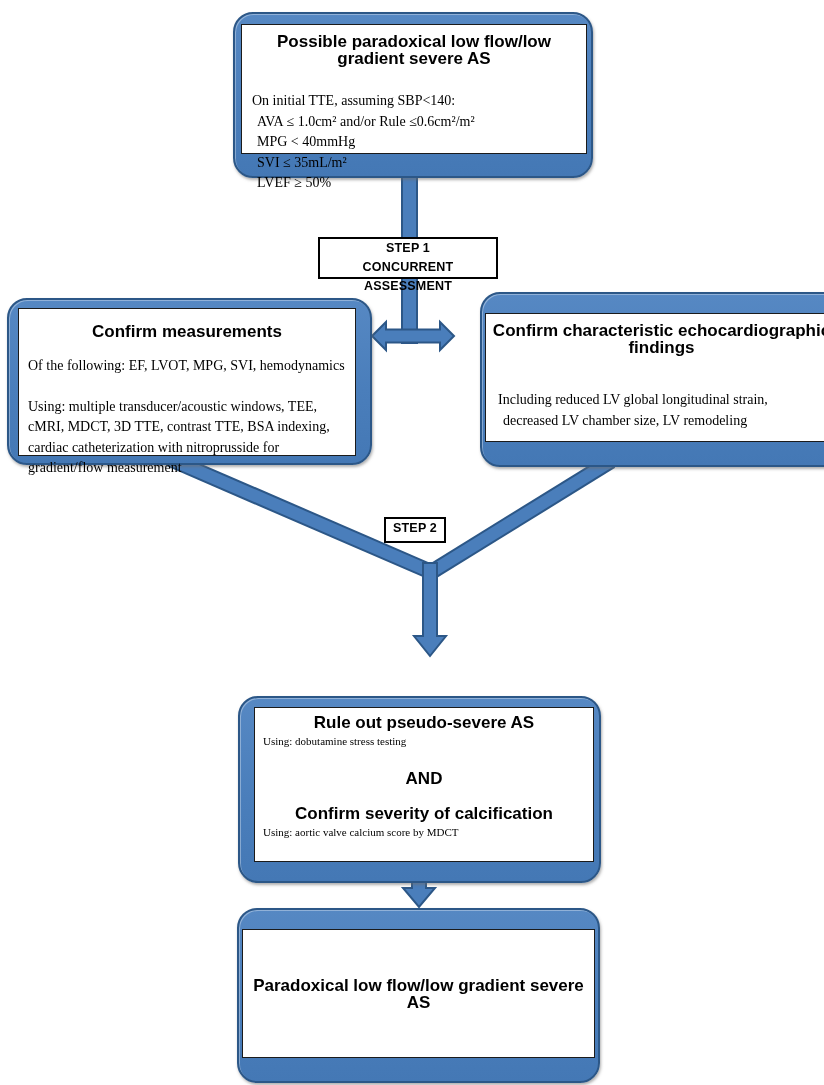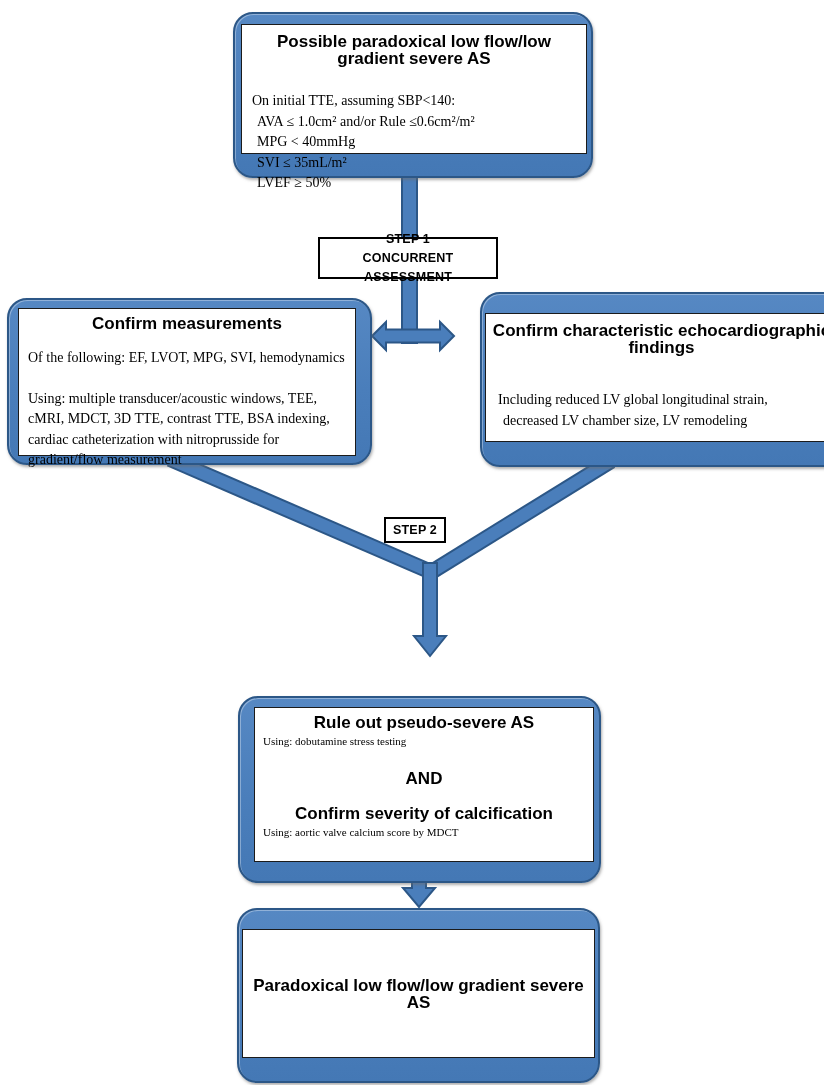--- a/index.html
+++ b/index.html
@@ -12,40 +12,40 @@
   .bluebox {
     position:absolute; z-index:2;
     background:linear-gradient(180deg,#5688c3 0%,#4a7ebb 55%,#4478b5 100%);
     border:2px solid #2c5787; border-radius:20px;
     box-shadow:inset 1px 1px 0 rgba(255,255,255,.35), 1px 2px 3px rgba(110,110,110,.55);
   }
   .panel {
     position:absolute; background:#ffffff; border:1px solid #1b1b1b;
   }
   .p-initial { top:10px; left:6px; right:4px; bottom:22px; padding:8px 10px 0 10px; }
-  .p-left    { top:8px;  left:9px; right:14px; bottom:7px; padding:6px 9px 0 9px; }
+  .p-left    { top:8px;  left:9px; right:14px; bottom:7px; padding:14px 9px 0 9px; }
   .p-right   { top:19px; left:3px; right:3px; bottom:23px; padding:8px 6px 0 6px; }
   .p-middle  { top:9px;  left:14px; right:5px; bottom:19px; padding:6px 8px 0 8px; }
   .p-final   { top:19px; left:3px; right:3px; bottom:23px; display:flex; align-items:center; justify-content:center; }
   .btitle {
     font-family:"Liberation Sans", sans-serif; font-weight:bold;
     font-size:17px; line-height:17px; text-align:center;
   }
   .serifbody { font-family:"Liberation Serif", serif; font-size:14px; line-height:20.5px; }
   .b1-lines { margin-top:24px; }
   .b1-line.indent { padding-left:5px; }
   .bl-para1 { margin-top:16px; }
   .bl-para2 { margin-top:20px; }
   .br-lines { margin-top:34px; padding-left:6px; }
   .br-line2 { padding-left:5px; }
   .m-sub { font-family:"Liberation Serif", serif; font-size:11px; line-height:20px; }
   .m-and { margin:19px 0 18px 0; }
   .steplabel {
     position:absolute; z-index:4; background:#ffffff; border:2px solid #000000;
-    display:flex; flex-direction:column; align-items:center; justify-content:center;
+    display:flex; flex-direction:column; align-items:center; 
     font-family:"Liberation Sans", sans-serif; font-weight:bold; font-size:12.5px;
     line-height:19px; text-align:center; letter-spacing:.2px;
   }
   #step1 { left:318px; top:237px; width:180px; height:42px; }
   #step2 { left:384px; top:517px; width:62px; height:26px; }
   #box-initial { left:233px; top:12px;  width:360px; height:166px; }
   #box-left    { left:7px;   top:298px; width:365px; height:167px; }
   #box-right   { left:480px; top:292px; width:363px; height:175px; }
   #box-middle  { left:238px; top:696px; width:363px; height:187px; }
   #box-final   { left:237px; top:908px; width:363px; height:175px; }

